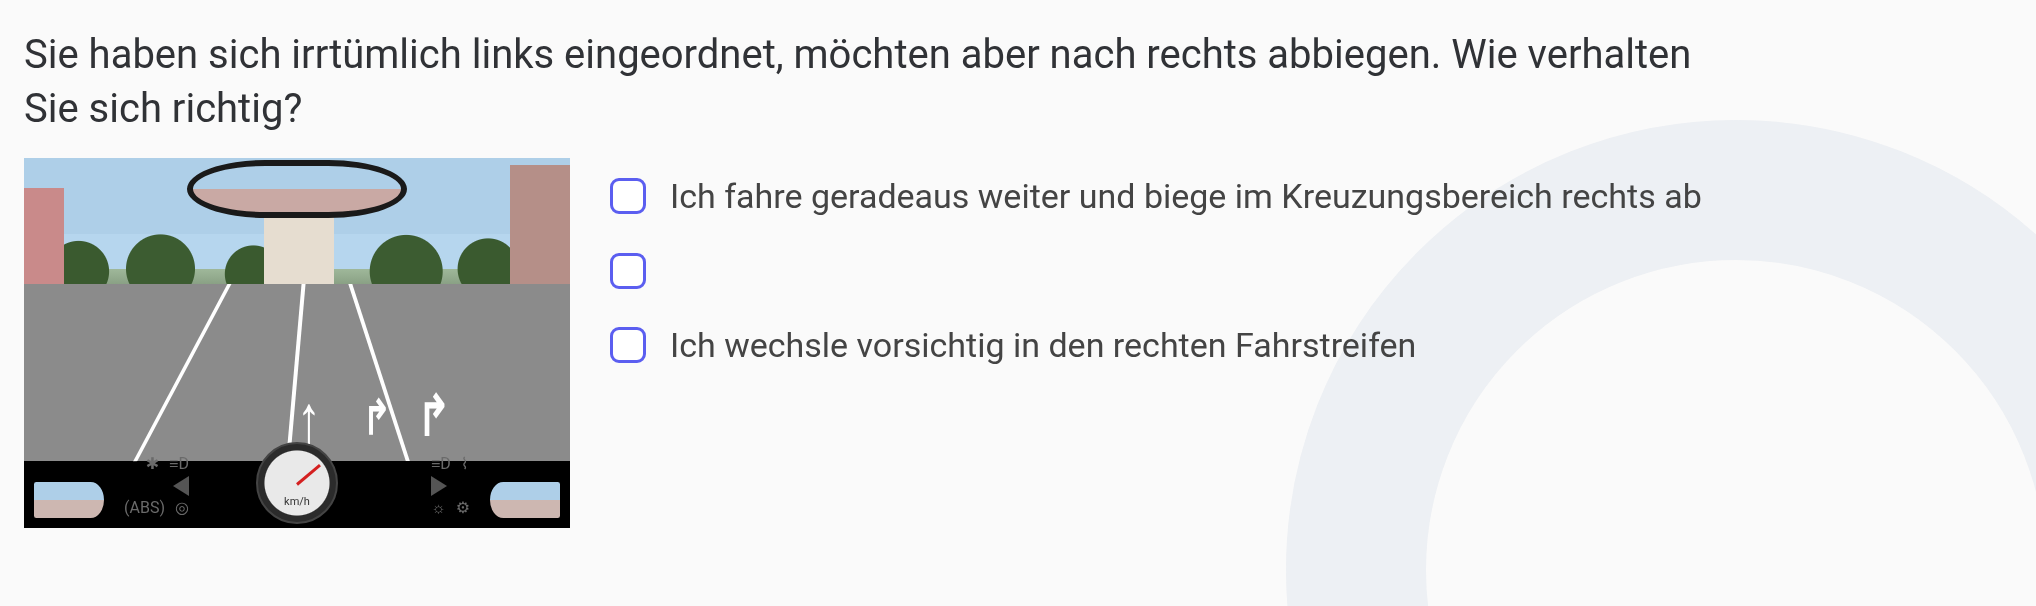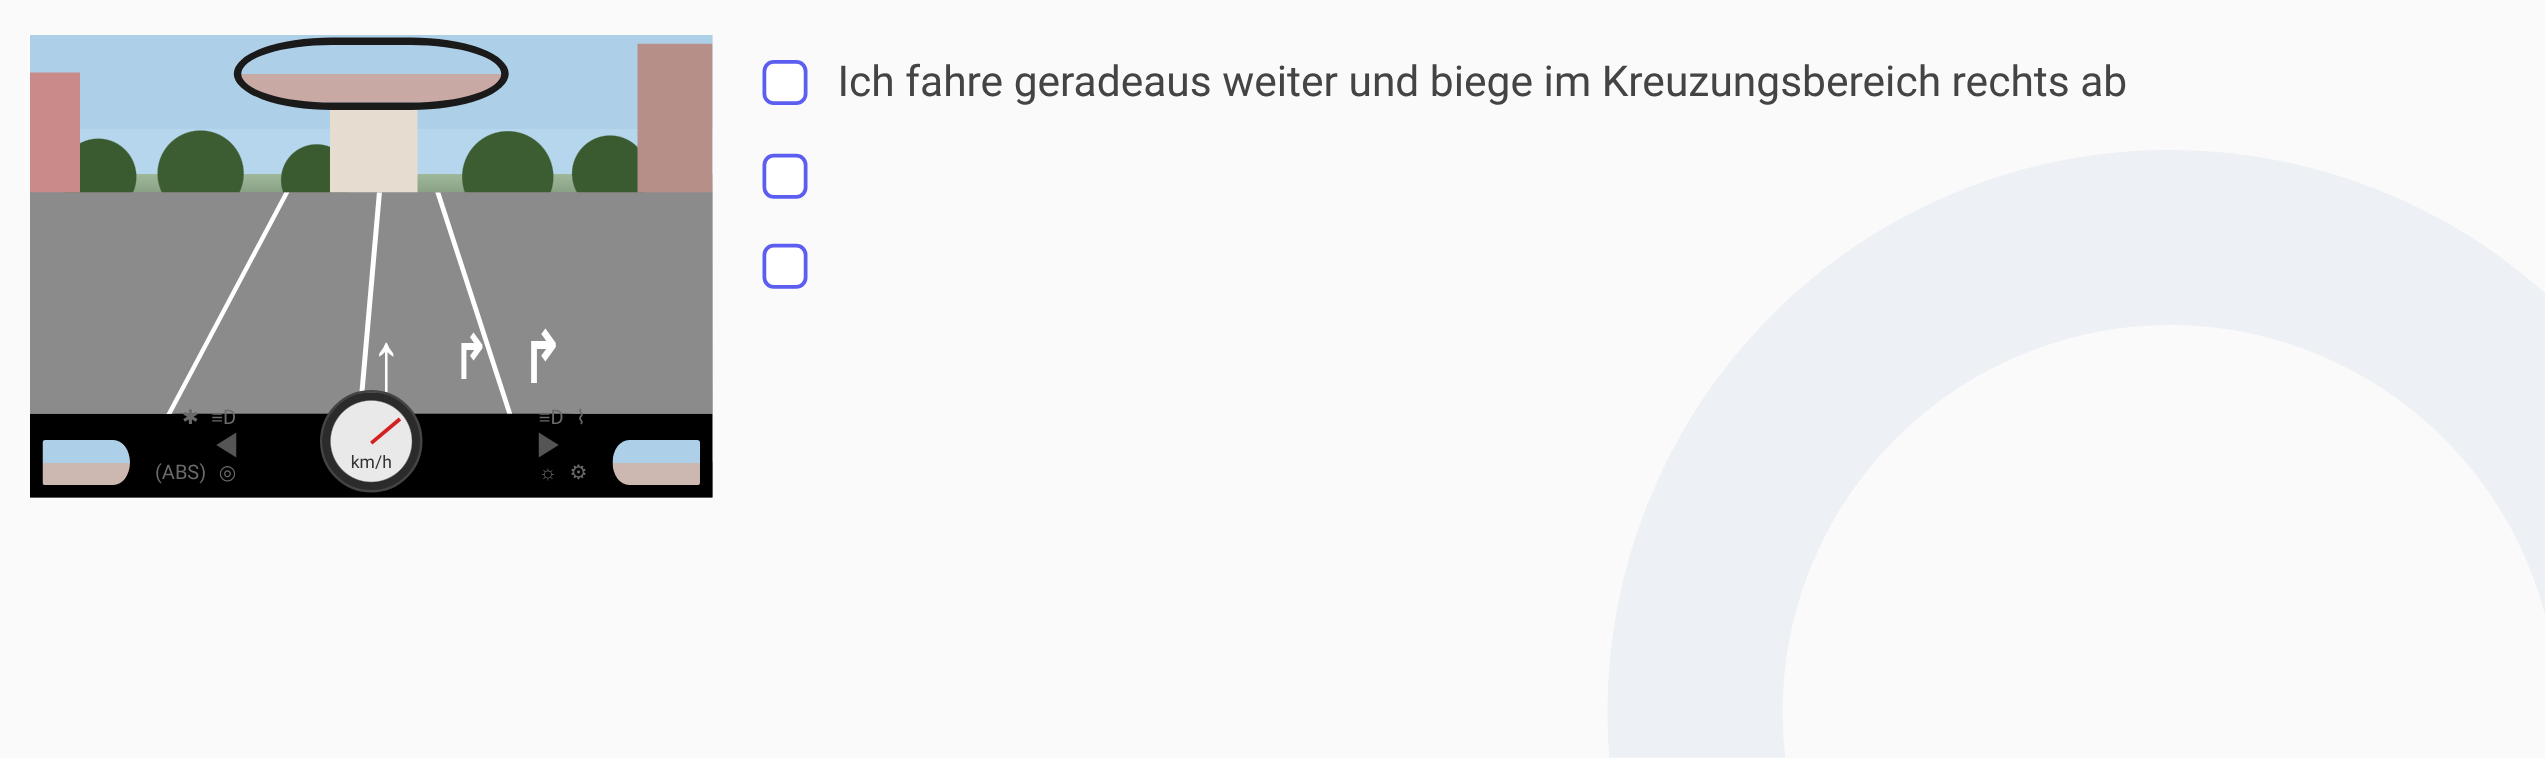--- a/index.html
+++ b/index.html
@@ -122,21 +122,21 @@
     position: absolute;
     left: 50%; top: 50%;
     width: 30px; height: 3px;
     background: #d42020;
     transform-origin: left center;
     transform: rotate(-40deg);
   }
   .gauge-label {
     position: absolute;
     left: 50%; bottom: 14px; transform: translateX(-50%);
-    font-size: 14px; color: #333;
+    font-size: 11px; color: #333;
   }
   .side-mirror {
     position: absolute;
     bottom: 6px;
     width: 78px; height: 44px;
     background: linear-gradient(to bottom, #aecfe8 0 50%, #cdb7b1 50% 100%);
     border: 4px solid #000;
   }
   .side-mirror.left { left: 6px; border-radius: 8px 22px 22px 8px / 8px 28px 28px 8px; }
   .side-mirror.right { right: 6px; border-radius: 22px 8px 8px 22px / 28px 8px 8px 28px; }
@@ -186,20 +186,21 @@
     color: #444;
     line-height: 1.2;
   }
 </style>
 </head>
 <body>
 
 <div class="bg-deco"></div>
 
 <div class="container">
+  <h1 class="question">Sie haben sich irrtümlich links eingeordnet, möchten aber nach rechts abbiegen. Wie verhalten Sie sich richtig?</h1>
 
   <div class="content-row">
 
     <div class="scene" title="Fahrersicht auf eine innerstädtische Kreuzung mit drei Fahrstreifen; linker Fahrstreifen mit Links-/Geradeaus-Pfeil, mittlerer und rechter Fahrstreifen mit Rechtsabbiegepfeilen; Ampel zeigt grün; Rückspiegel und Armaturenbrett sichtbar.">
       <div class="trees"></div>
       <div class="bldg-left"></div>
       <div class="bldg-center"></div>
       <div class="bldg-right"></div>
       <div class="road">
         <div class="lane l1"></div>
@@ -244,17 +245,18 @@
     <div class="answers">
       <label class="answer">
         <span class="chk"></span>
         <span class="answer-text">Ich fahre geradeaus weiter und biege im Kreuzungsbereich rechts ab</span>
       </label>
       <label class="answer">
         <span class="chk"></span>
       </label>
       <label class="answer">
         <span class="chk"></span>
+        <span class="answer-text">Ich wechsle vorsichtig in den rechten Fahrstreifen</span>
       </label>
     </div>
 
   </div>
 </div>
 
 </body></html>

